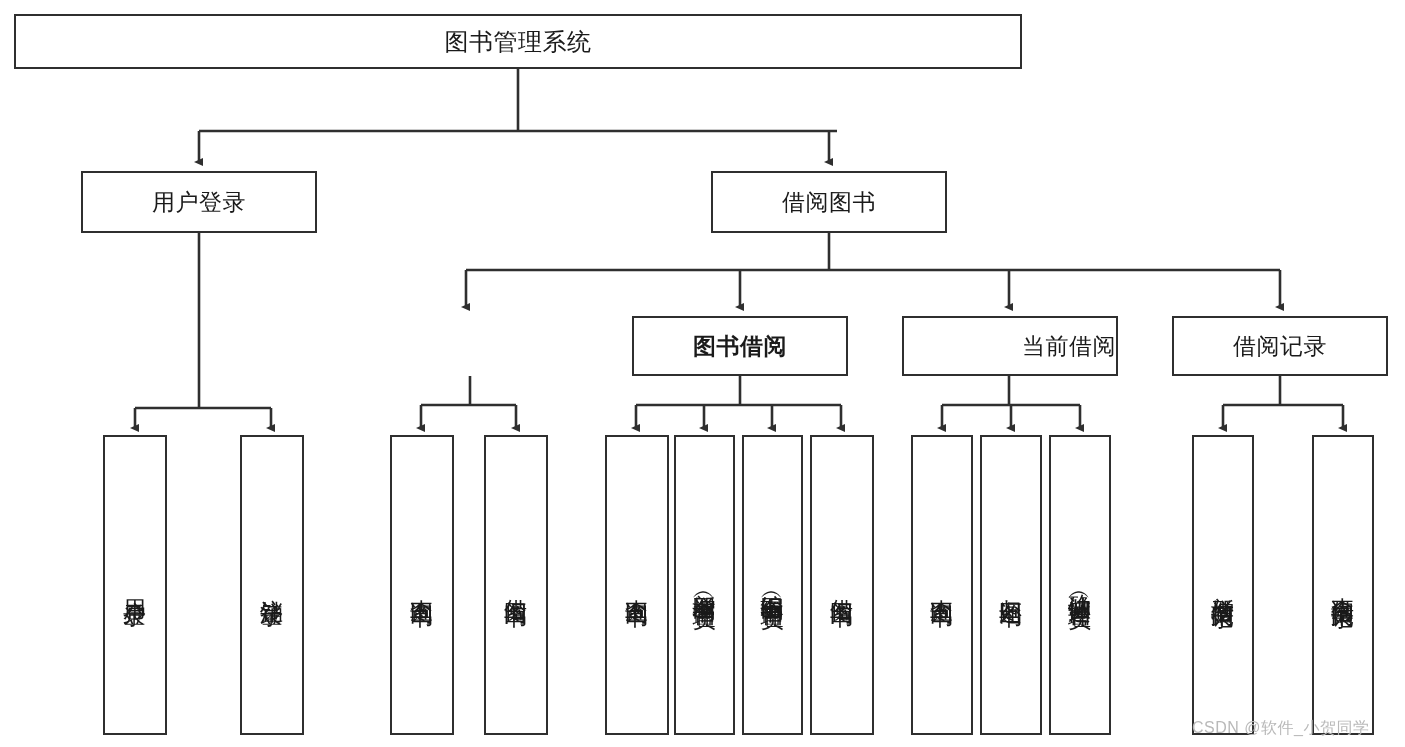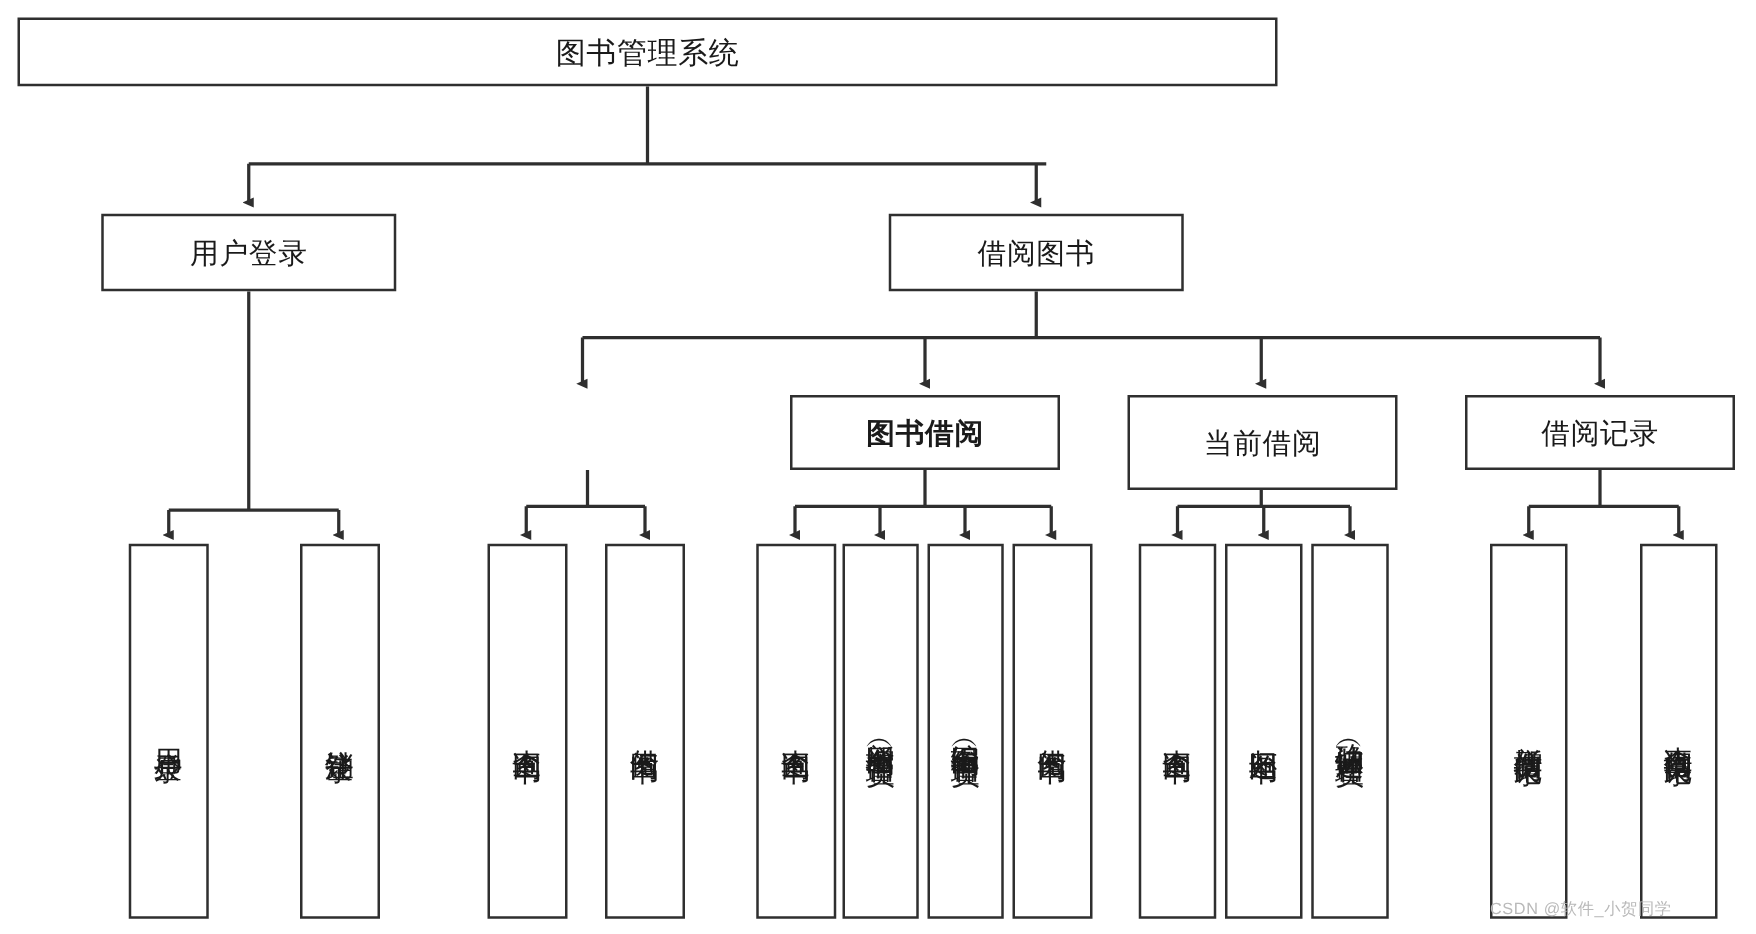--- a/index.html
+++ b/index.html
@@ -51,21 +51,21 @@
     writing-mode: vertical-rl;
     text-orientation: upright;
     text-align: center;
     white-space: normal;
   }
   .node.root {
     font-size: 24px;
   }
   .watermark {
     position: absolute;
-    font-size: 13px;
+    font-size: 16px;
     color: #b9b9b9;
     white-space: nowrap;
     letter-spacing: 0.5px;
   }
 </style>
 </head>
 <body>
 
 <div id="canvas">
 
@@ -126,21 +126,21 @@
   <div class="node horiz" style="left:81px; top:171px; width:236px; height:62px;">
     <span class="label">用户登录</span>
   </div>
   <div class="node horiz" style="left:711px; top:171px; width:236px; height:62px;">
     <span class="label">借阅图书</span>
   </div>
 
   <div class="node horiz" style="left:632px; top:316px; width:216px; height:60px;font-weight:bold;">
     <span class="label">图书借阅</span>
   </div>
-  <div class="node horiz" style="left:902px; top:316px; width:216px; height:76px;">
+  <div class="node horiz" style="left:902px; top:316px; width:216px; height:60px;justify-content:flex-end;">
     <span class="label">当前借阅</span>
   </div>
   <div class="node horiz" style="left:1172px; top:316px; width:216px; height:60px;">
     <span class="label">借阅记录</span>
   </div>
 
   <div class="node vert" style="left:103px; top:435px; width:64px; height:300px;">
     <span class="label">用户登录</span>
   </div>
   <div class="node vert" style="left:240px; top:435px; width:64px; height:300px;">

